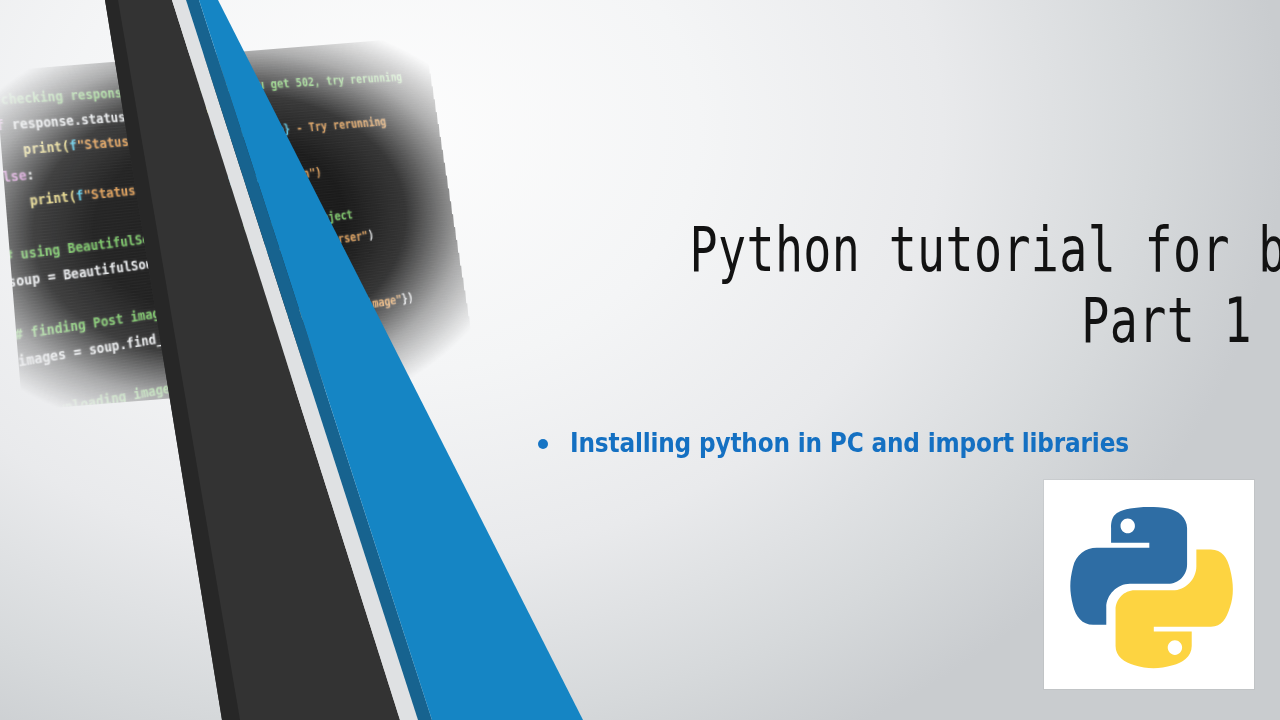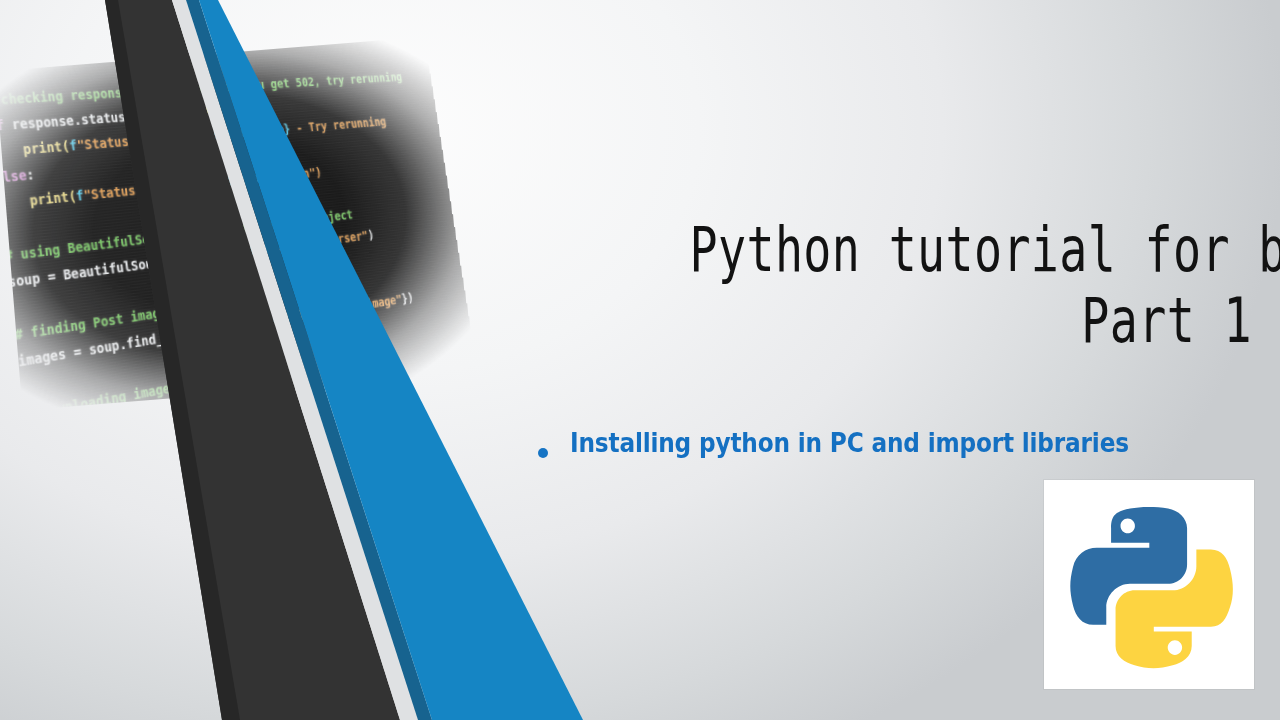--- a/index.html
+++ b/index.html
@@ -100,21 +100,21 @@
     white-space: nowrap;
     letter-spacing: 0.5px;
   }
 
   
   .subtitle-row {
     position: absolute;
     left: 538px;
     top: 427px;
     display: flex;
-    align-items: flex-end;
+    align-items: center;
     gap: 22px;
     z-index: 4;
   }
   .bullet-dot {
     width: 10px;
     height: 10px;
     border-radius: 50%;
     background: #1674c4;
     flex: 0 0 auto;
     margin-top: 2px;

